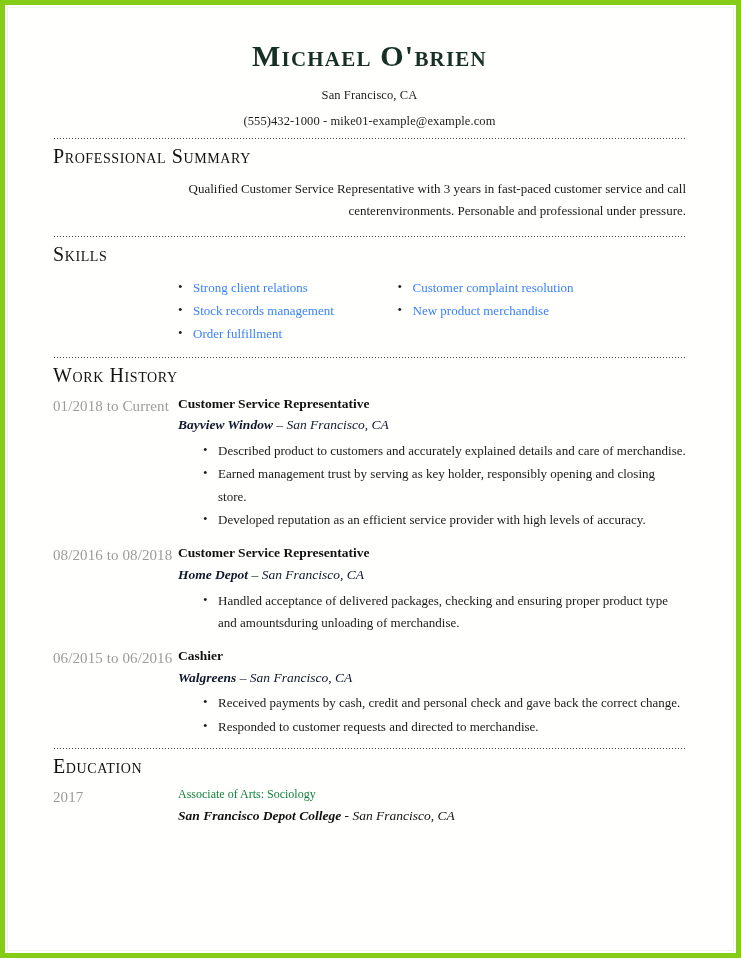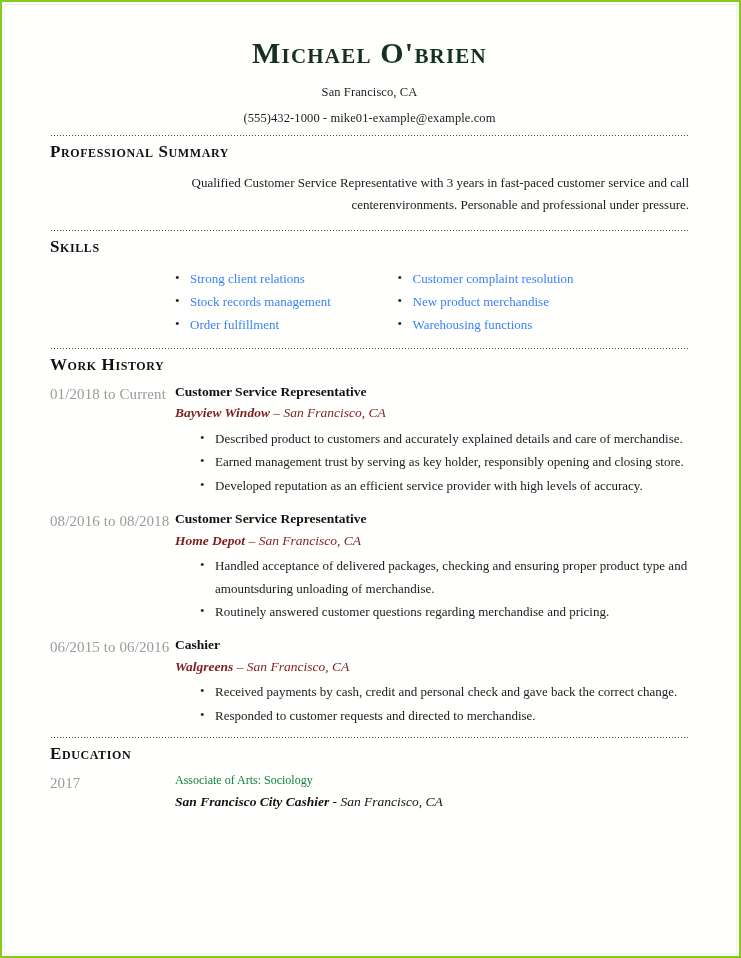--- a/index.html
+++ b/index.html
@@ -14,21 +14,21 @@
     font-family: "Liberation Serif", "DejaVu Serif", serif;
     color: #1a1a1a;
     overflow: hidden;
   }
 
   #page {
     position: relative;
     width: 741px;
     height: 958px;
     background: #fffffe;
-    border: 2px solid #84cc16;
+    border: 5px solid #84cc16;
     padding: 0;
   }
   #page::after {
     content: "";
     position: absolute;
     left: 2px; top: 2px; right: 2px; bottom: 2px;
     border: 1px solid #f2f2e6;
     pointer-events: none;
   }
 
@@ -63,22 +63,22 @@
     height: 1px;
     margin: 9px 0 0 0;
     background-image: radial-gradient(circle, #444 0.6px, transparent 0.7px);
     background-size: 3px 1px;
     background-repeat: repeat-x;
     background-position: 0 0;
   }
 
   
   .section-title {
-    font-size: 17px;
-    font-weight: bold;
+    font-size: 20px;
+    font-weight: normal;
     font-variant: small-caps;
     letter-spacing: 0.6px;
     color: #111111;
     margin: 6px 0 2px 0;
   }
 
   
   .row {
     display: flex;
     align-items: flex-start;
@@ -141,21 +141,21 @@
   .job:first-child { margin-top: 8px; }
   .job-title {
     font-size: 13.5px;
     font-weight: bold;
     color: #111;
     line-height: 1.3;
   }
   .job-company {
     font-size: 13.5px;
     line-height: 1.9;
-    color: #7f1d1d;
+    color: #0f172a;
   }
   .job-company .org {
     font-weight: bold;
     font-style: italic;
   }
   .job-company .sep,
   .job-company .loc {
     font-style: italic;
     font-weight: normal;
   }
@@ -231,21 +231,20 @@
         <ul class="bullets">
           <li>Strong client relations</li>
           <li>Stock records management</li>
           <li>Order fulfillment</li>
         </ul>
       </div>
       <div class="skills-col right">
         <ul class="bullets">
           <li>Customer complaint resolution</li>
           <li>New product merchandise</li>
-          <li>Warehousing functions</li>
         </ul>
       </div>
     </div>
 
     <div class="rule"></div>
     <div class="section-title">Work History</div>
 
     <div>
 
       <div class="job row">
@@ -265,21 +264,20 @@
 
       <div class="job row">
         <div class="col-date">08/2016 to 08/2018</div>
         <div class="col-body">
           <div class="job-title">Customer Service Representative</div>
           <div class="job-company">
             <span class="org">Home Depot</span><span class="sep"> – </span><span class="loc">San Francisco, CA</span>
           </div>
           <ul class="job-bullets">
             <li>Handled acceptance of delivered packages, checking and ensuring proper product type and amountsduring unloading of merchandise.</li>
-            <li>Routinely answered customer questions regarding merchandise and pricing.</li>
           </ul>
         </div>
       </div>
 
       <div class="job row">
         <div class="col-date">06/2015 to 06/2016</div>
         <div class="col-body">
           <div class="job-title">Cashier</div>
           <div class="job-company">
             <span class="org">Walgreens</span><span class="sep"> – </span><span class="loc">San Francisco, CA</span>
@@ -295,20 +293,20 @@
 
     <div class="rule"></div>
     <div class="section-title">Education</div>
 
     <div>
       <div class="edu row">
         <div class="col-date">2017</div>
         <div class="col-body">
           <div class="edu-degree">Associate of Arts: Sociology</div>
           <div class="edu-school">
-            <span class="org">San Francisco City Cashier</span><span class="sep"> - </span><span class="loc">San Francisco, CA</span>
+            <span class="org">San Francisco Depot College</span><span class="sep"> - </span><span class="loc">San Francisco, CA</span>
           </div>
         </div>
       </div>
     </div>
 
   </div>
 </div>
 
 </body></html>

